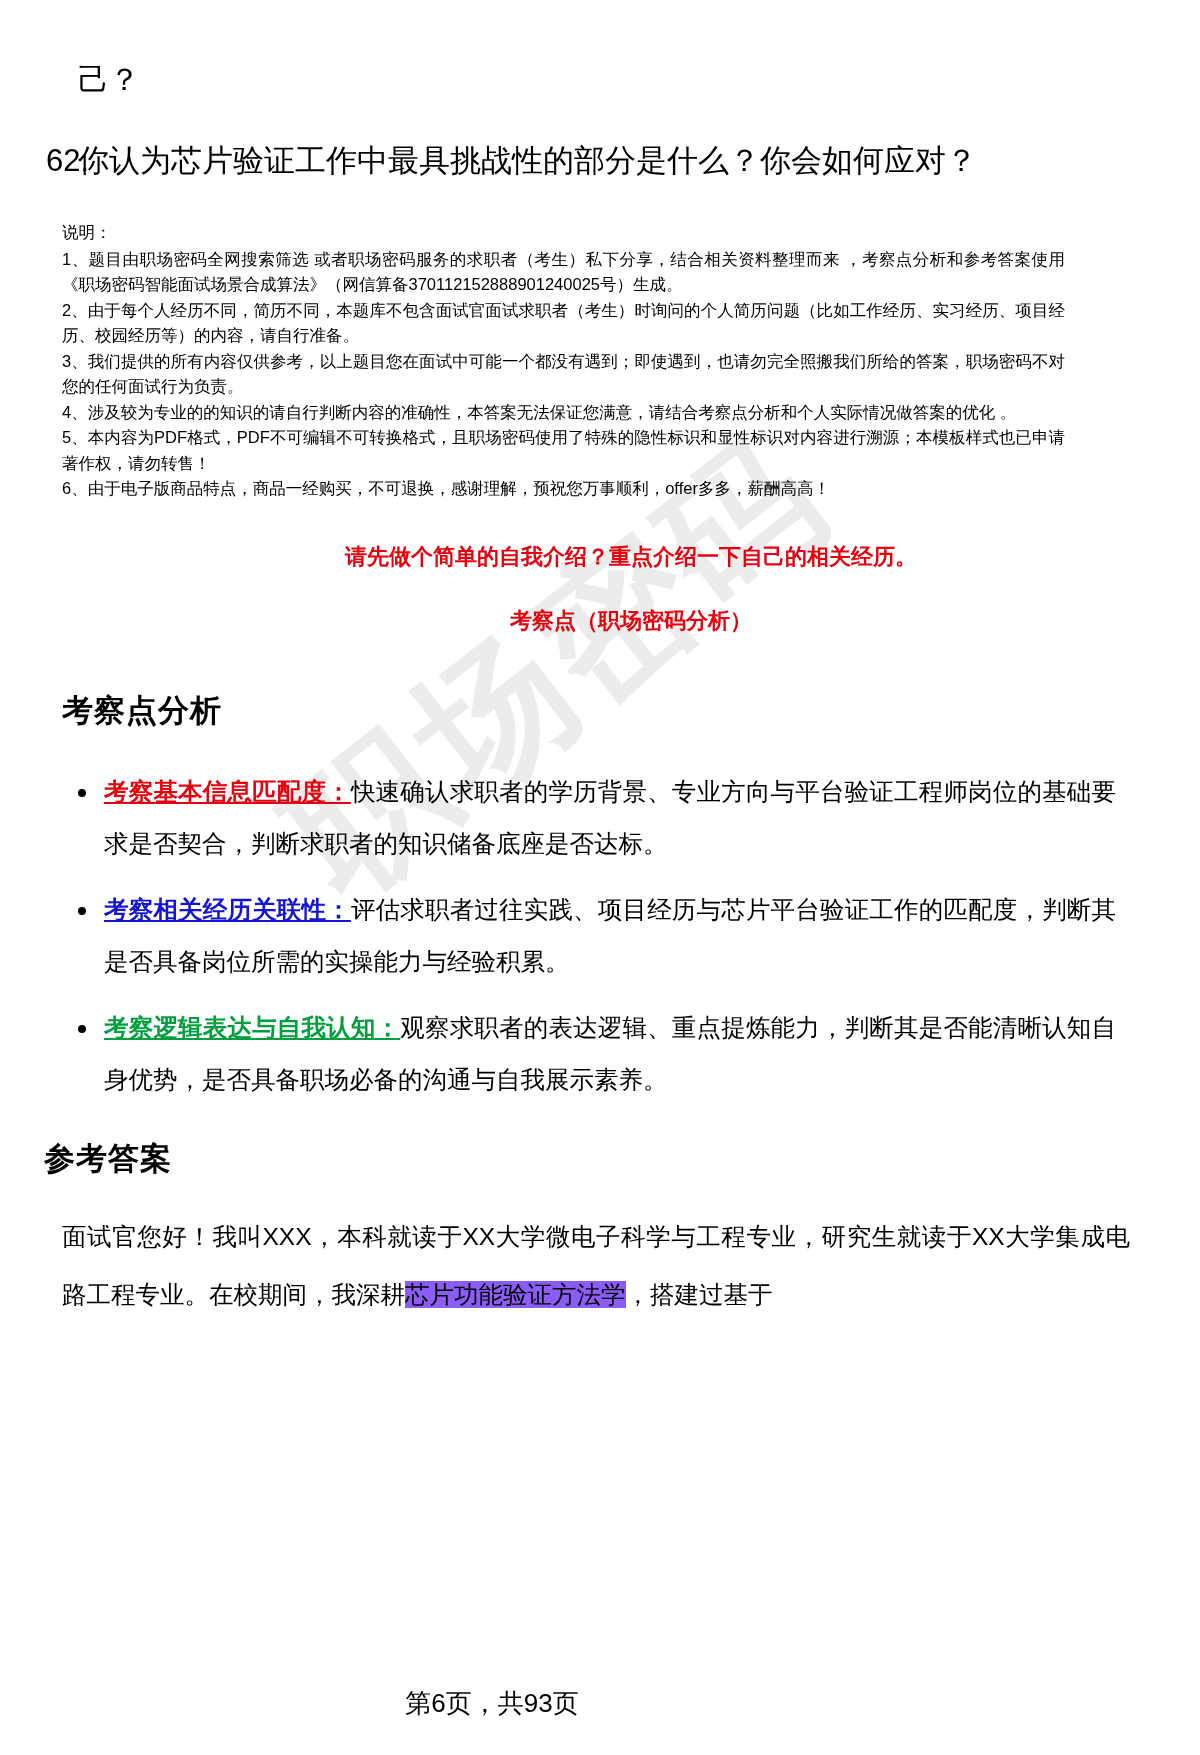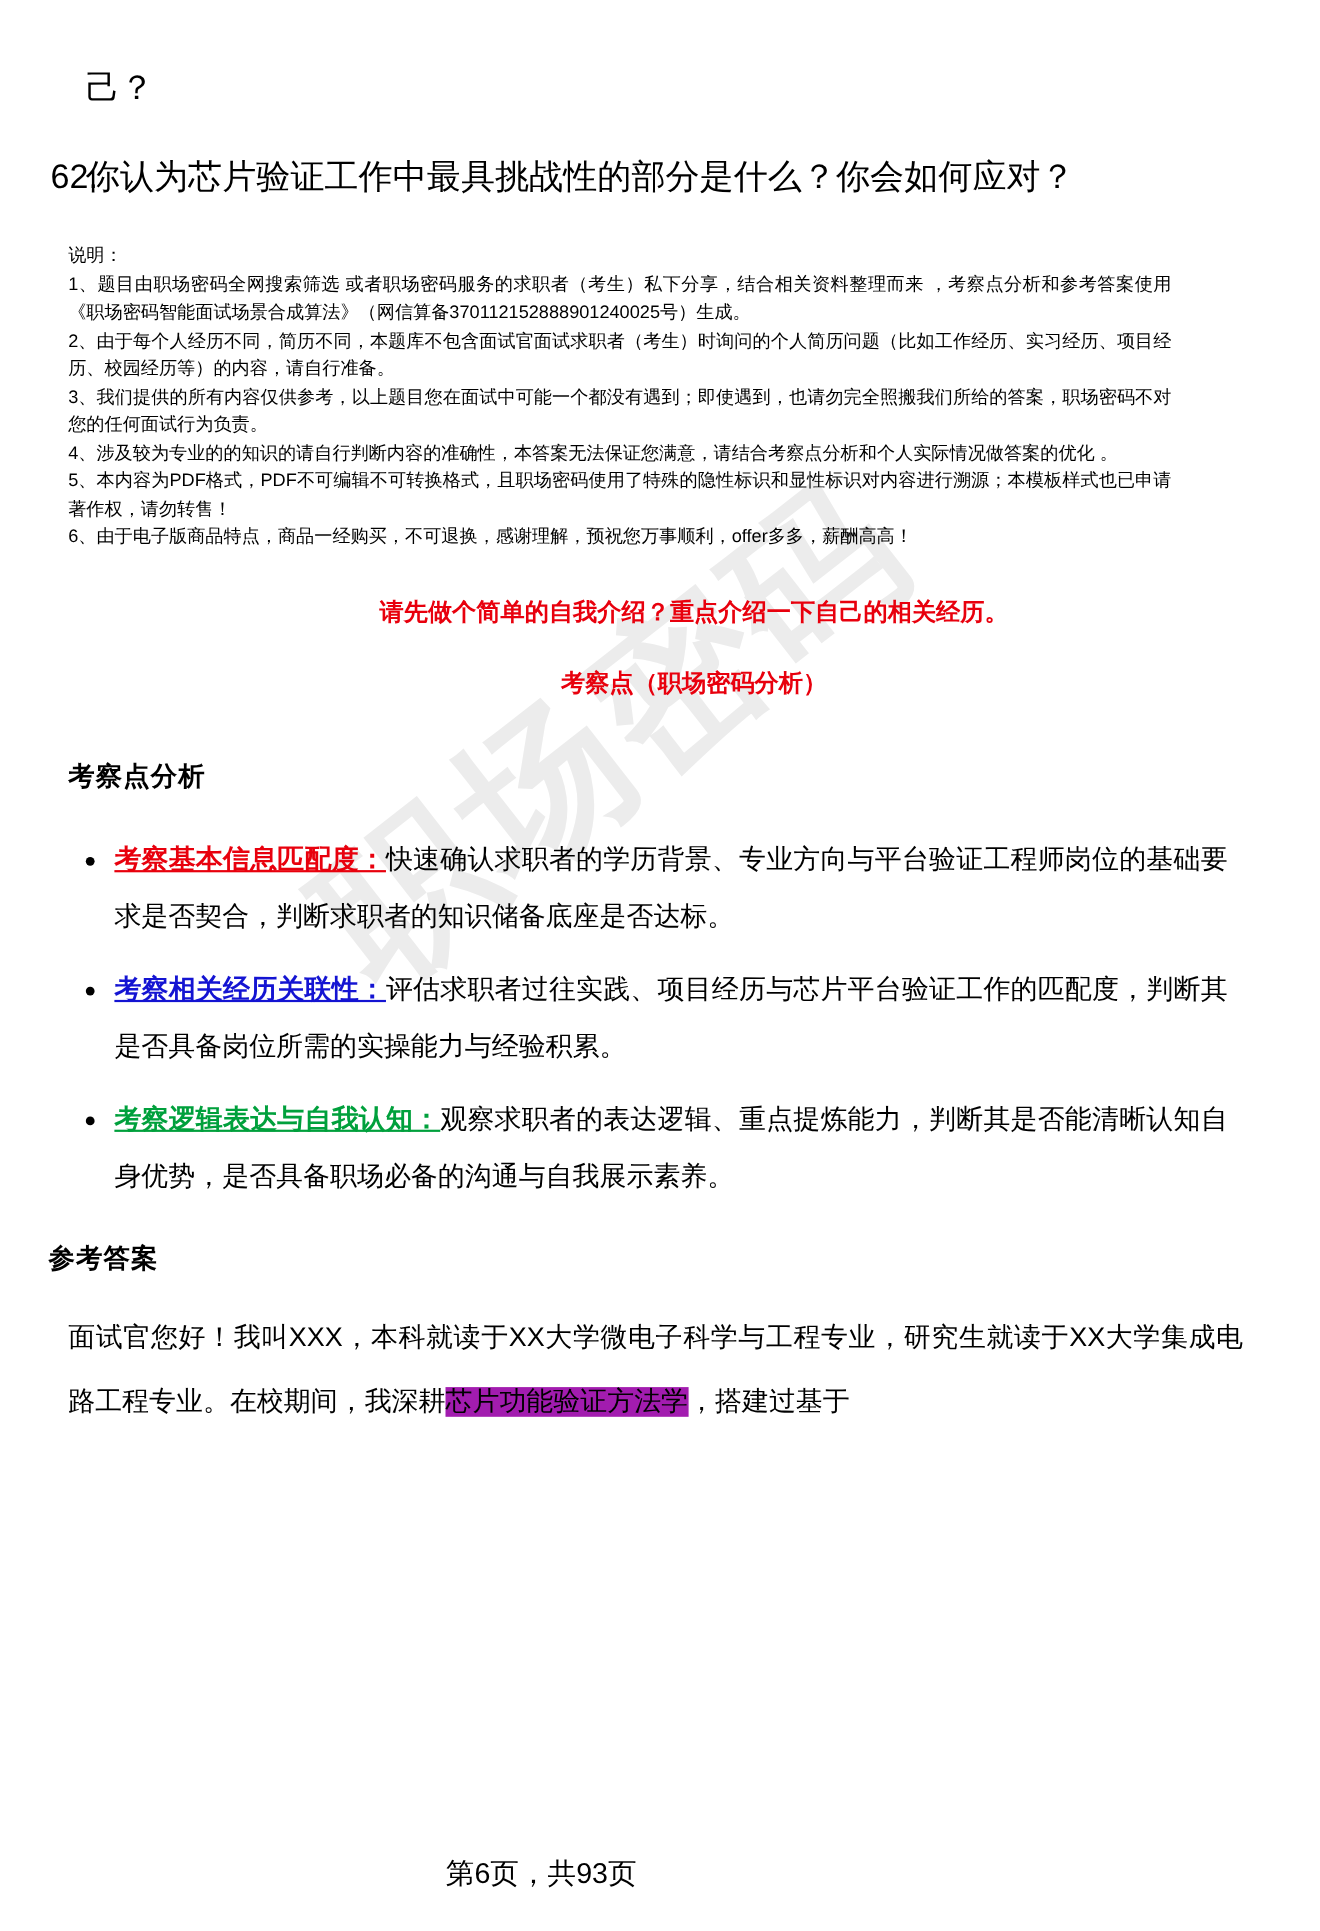--- a/index.html
+++ b/index.html
@@ -109,21 +109,21 @@
     padding-left: 62px;
     margin: 38px 0 0 0;
     text-align: center;
   }
   .red-head.second {
     margin-top: 30px;
   }
 
   
   .section-h {
-    font-size: 24px;
+    font-size: 31px;
     font-weight: 700;
     color: #000;
     padding-left: 62px;
     margin: 52px 0 34px 0;
     letter-spacing: 1px;
   }
 
   
   ul.points {
     margin: 0;
@@ -158,21 +158,21 @@
 
   
   #answer {
     padding: 0 70px 0 62px;
     font-size: 24.5px;
     line-height: 58px;
     color: #000;
     text-align: justify;
   }
   .hl-yellow {
-    background: #a21caf;
+    background: #8b5cf6;
     color: #000;
   }
 
   
   #footer {
     position: absolute;
     left: 0;
     bottom: 34px;
     width: 984px;
     text-align: center;

